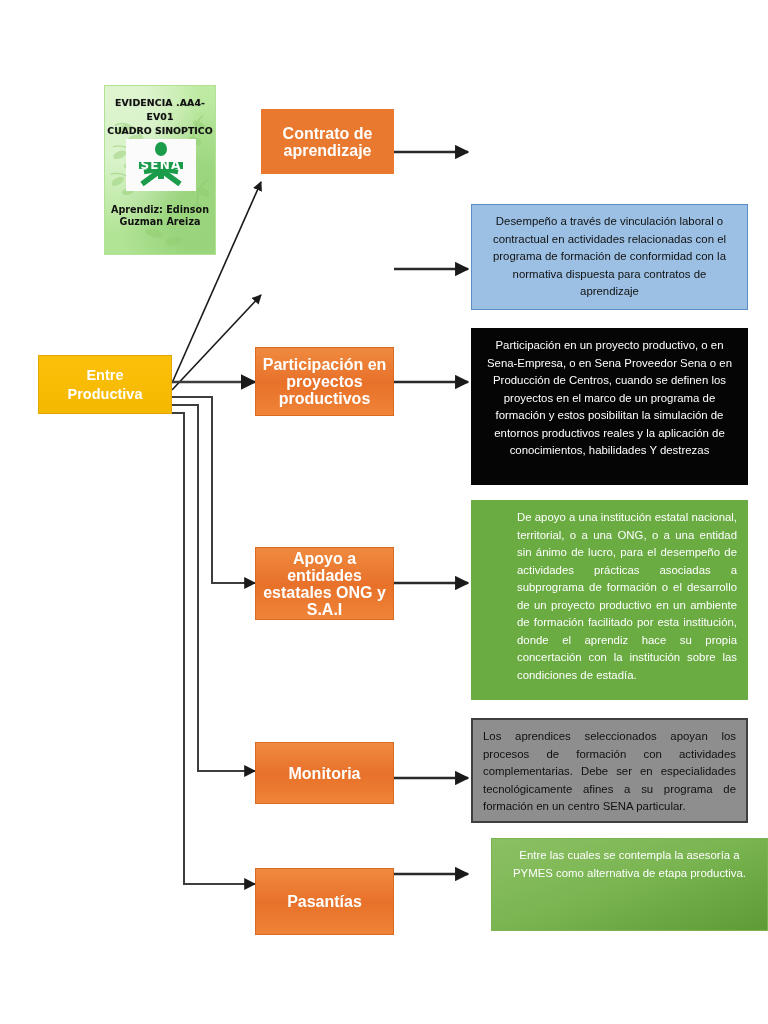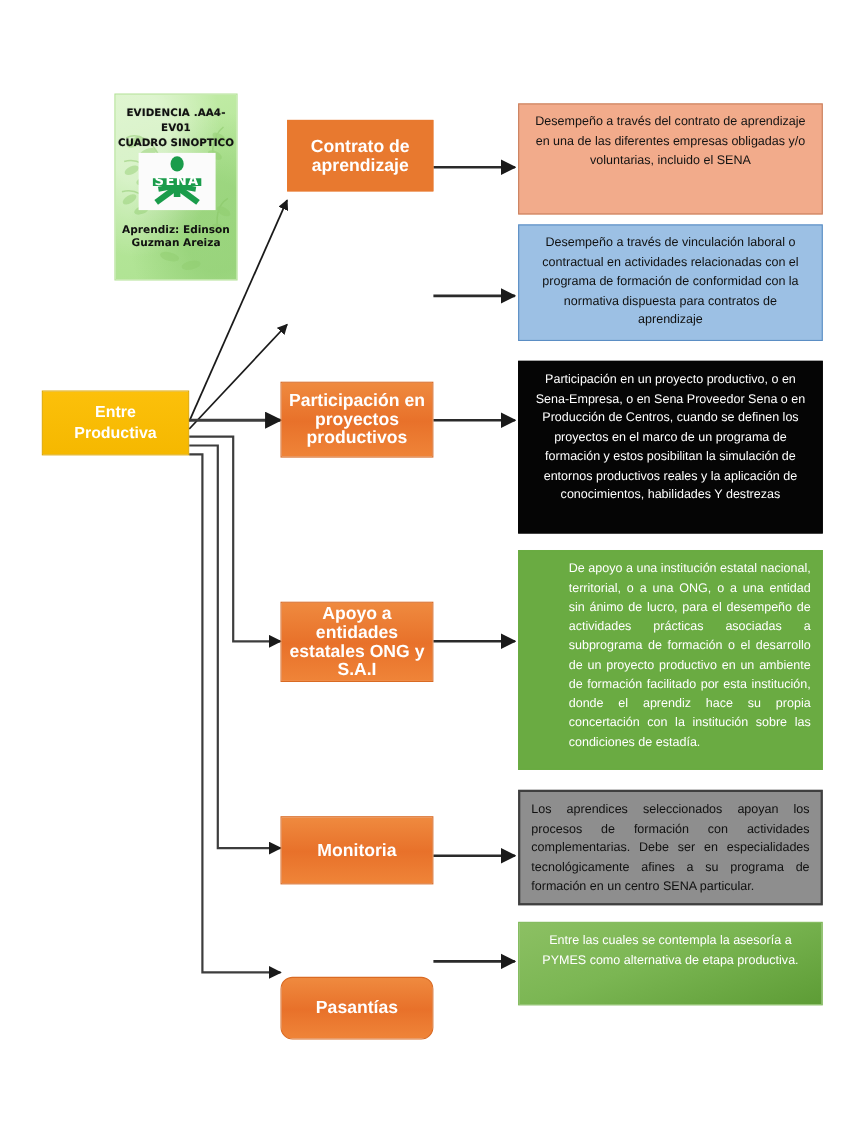--- a/index.html
+++ b/index.html
@@ -262,41 +262,38 @@
   </div>
 
   <div class="node cat-node" style="left:255px; top:347px; width:139px; height:69px;">
     <span class="nl">Participación en<br>proyectos<br>productivos</span>
   </div>
 
   <div class="node cat-node" style="left:255px; top:742px; width:139px; height:62px;">
     <span class="nl">Monitoria</span>
   </div>
 
-  <div class="node cat-node" style="left:255px; top:888px; width:139px; height:57px;border-radius:11px;">
+  <div class="node cat-node" style="left:255px; top:868px; width:139px; height:67px;">
     <span class="nl">Pasantías</span>
   </div>
 
-  <div class="node desc-node desc-salmon" style="left:471px; top:94px; width:277px; height:101px;">
-    <span class="inner">Desempeño a través del contrato de aprendizaje en una de las diferentes empresas obligadas y/o voluntarias, incluido el SENA</span>
-  </div>
 
   <div class="node desc-node desc-black" style="left:471px; top:328px; width:277px; height:157px;">
     <span class="inner">Participación en un proyecto productivo, o en Sena-Empresa, o en Sena Proveedor Sena o en Producción de Centros, cuando se definen los proyectos en el marco de un programa de formación y estos posibilitan la simulación de entornos productivos reales y la aplicación de conocimientos, habilidades Y destrezas</span>
   </div>
 
   <div class="node desc-node desc-blue" style="left:471px; top:204px; width:277px; height:106px;">
     <span class="inner">Desempeño a través de vinculación laboral o contractual en actividades relacionadas con el programa de formación de conformidad con la normativa dispuesta para contratos de aprendizaje</span>
   </div>
 
   <div class="node desc-node desc-green" style="left:471px; top:500px; width:277px; height:200px;padding-left:45px;">
     <span class="inner">De apoyo a una institución estatal nacional, territorial, o a una ONG, o a una entidad sin ánimo de lucro, para el desempeño de actividades prácticas asociadas a subprograma de formación o el desarrollo de un proyecto productivo en un ambiente de formación facilitado por esta institución, donde el aprendiz hace su propia concertación con la institución sobre las condiciones de estadía.</span>
   </div>
 
   <div class="node desc-node desc-gray" style="left:471px; top:718px; width:277px; height:105px;">
     <span class="inner">Los aprendices seleccionados apoyan los procesos de formación con actividades complementarias. Debe ser en especialidades tecnológicamente afines a su programa de formación en un centro SENA particular.</span>
   </div>
 
-  <div class="node desc-node desc-greengrad" style="left:471px; top:838px; width:277px; height:76px;">
+  <div class="node desc-node desc-greengrad" style="left:491px; top:838px; width:277px; height:93px;">
     <span class="inner">Entre las cuales se contempla la asesoría a PYMES como alternativa de etapa productiva.</span>
   </div>
 
 </div>
 
 </body></html>

